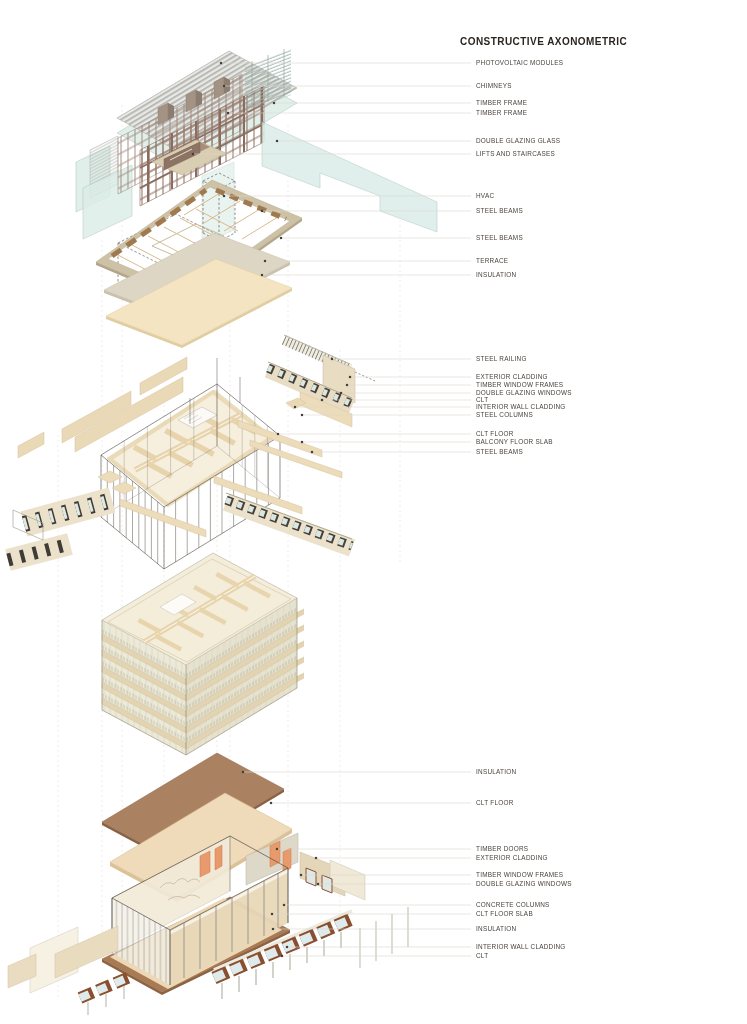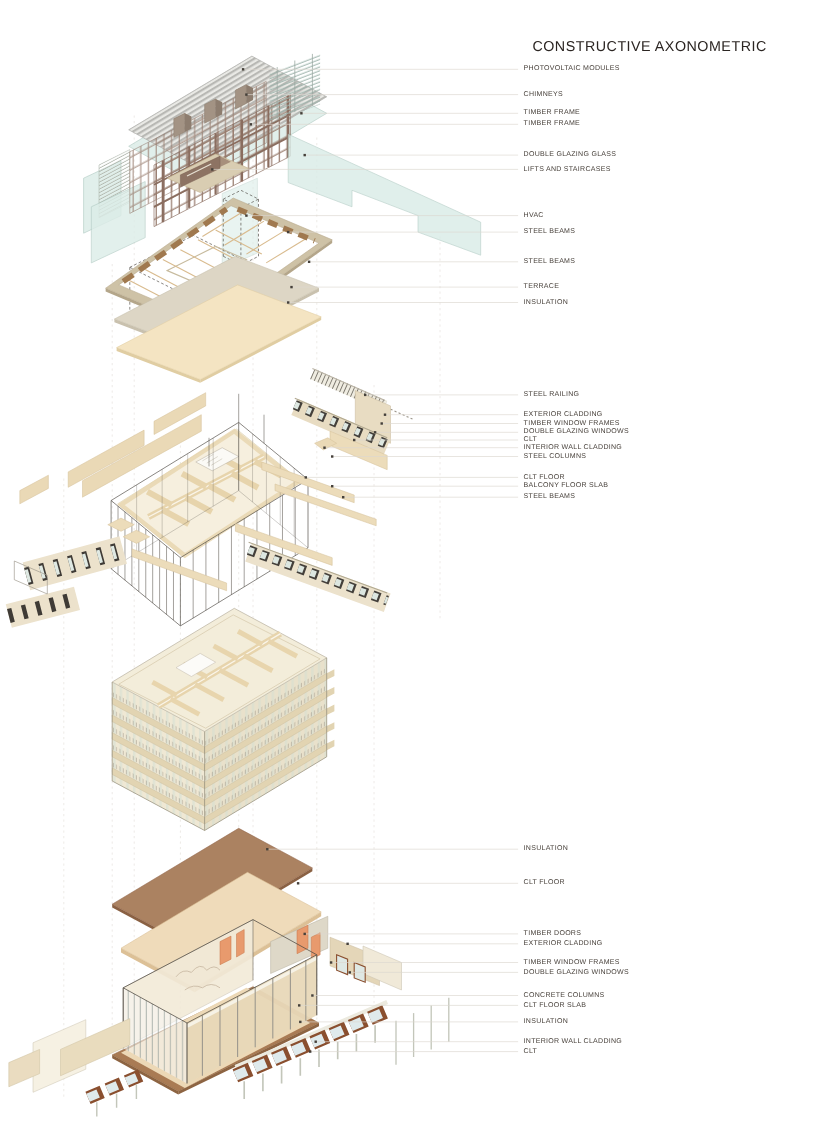--- a/index.html
+++ b/index.html
@@ -1,22 +1,22 @@
 <!DOCTYPE html>
 <html><head>
 <meta charset="utf-8">
 <style>
   html,body{margin:0;padding:0;background:#ffffff;}
   .canvas{position:relative;width:747px;height:1024px;background:#ffffff;overflow:hidden;
           font-family:"Liberation Sans", sans-serif;}
   svg{position:absolute;left:0;top:0;}
   .lbl{position:absolute;left:476px;font-size:6.4px;line-height:8px;letter-spacing:.25px;
        color:#49423c;white-space:nowrap;font-weight:normal;}
-  .ttl{position:absolute;left:484px;font-size:13px;line-height:9px;letter-spacing:.45px;
-       color:#2b2522;font-weight:normal;white-space:nowrap;}
+  .ttl{position:absolute;left:460px;font-size:10px;line-height:9px;letter-spacing:.45px;
+       color:#2b2522;font-weight:bold;white-space:nowrap;}
   .ld{stroke:#dcd7cf;stroke-width:.6;}
   .dt{fill:#45403a;}
   .guide{stroke:#d8d3ca;stroke-width:.5;stroke-dasharray:2 3;opacity:.85;}
   .wire{stroke:#4c4842;stroke-width:.6;fill:none;}
   .wired{stroke:#4c4842;stroke-width:.6;fill:none;stroke-dasharray:2.5 2;}
   .col{stroke:#5a554d;stroke-width:.5;}
   .wall{stroke:#e7d4ac;stroke-width:5.5;stroke-linecap:butt;fill:none;}
   .wallhl{stroke:#faf5e9;stroke-width:1.2;stroke-linecap:butt;fill:none;}
 </style>
 </head>

